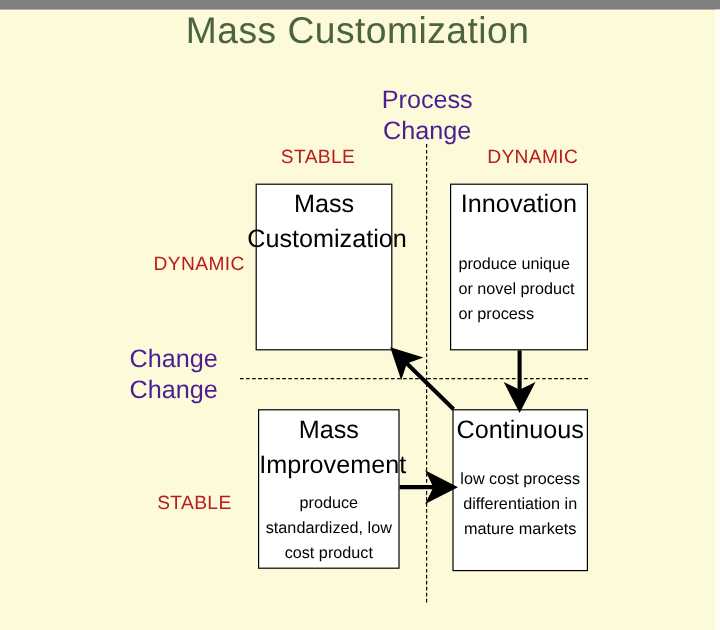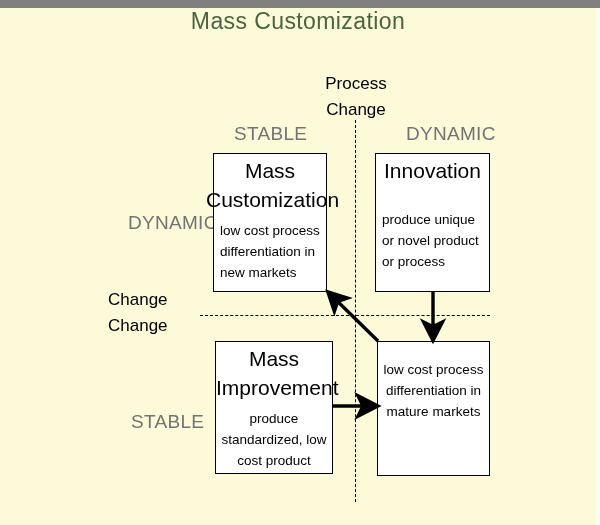--- a/index.html
+++ b/index.html
@@ -35,21 +35,21 @@
     width: 4px;
     height: 517px;
     background: #FEFEF2;
   }
   #title {
     position: absolute;
     left: 0;
     top: 8px;
     width: 596px;
     text-align: center;
-    font-size: 23px;
+    font-size: 31px;
     color: #4B6342;
     letter-spacing: 0.4px;
     white-space: nowrap;
   }
 
   
   .vline {
     position: absolute;
     left: 355px;
     top: 120px;
@@ -62,41 +62,41 @@
     left: 200px;
     top: 315px;
     width: 290px;
     height: 0;
     border-top: 1px dashed #000;
   }
 
   
   .axis-title {
     position: absolute;
-    font-size: 17px;
-    color: #000000;
+    font-size: 21px;
+    color: #4c1d95;
     line-height: 26px;
     white-space: nowrap;
   }
   #process-change {
     left: 306px;
     top: 71px;
     width: 100px;
     text-align: center;
   }
   #product-change {
     left: 108px;
     top: 287px;
     width: 110px;
     text-align: left;
   }
   .axis-end {
     position: absolute;
-    font-size: 19px;
-    color: #737373;
+    font-size: 16px;
+    color: #b91c1c;
     white-space: nowrap;
     letter-spacing: 0.3px;
   }
   #lbl-stable-top { left: 234px; top: 123px; }
   #lbl-dynamic-top { left: 406px; top: 123px; }
   #lbl-dynamic-left { left: 128px; top: 212px; }
   #lbl-stable-left { left: 131px; top: 411px; }
 
   
   .qbox {
@@ -183,35 +183,35 @@
   </div>
 
   <div class="axis-end" id="lbl-stable-top">STABLE</div>
   <div class="axis-end" id="lbl-dynamic-top">DYNAMIC</div>
   <div class="axis-end" id="lbl-dynamic-left">DYNAMIC</div>
   <div class="axis-end" id="lbl-stable-left">STABLE</div>
 
   <div class="qbox" id="box-mc">
     <div class="qhead wide">Mass</div>
     <div class="qhead wide">Customization</div>
-    <div class="qbody">low cost process differentiation in new markets</div>
   </div>
 
   <div class="qbox" id="box-inn">
     <div class="qhead">Innovation</div>
     <div class="qbody" style="margin-top:26px">produce unique or novel product or process</div>
   </div>
 
   <div class="qbox" id="box-mp">
     <div class="qhead">Mass</div>
     <div class="qhead">Improvement</div>
     <div class="qbody tight">produce standardized, low cost product</div>
   </div>
 
   <div class="qbox" id="box-ci">
+    <div class="qhead wide">Continuous</div>
     <div class="qbody tight" style="margin-top:17px">low cost process differentiation in mature markets</div>
   </div>
 
   <svg id="arrows" viewBox="0 0 600 525">
     <defs>
       <marker id="ah" markerWidth="9" markerHeight="9" refX="5.2" refY="4.5" orient="auto" markerUnits="strokeWidth">
         <path d="M0,0.6 L7.6,4.5 L0,8.4 L1.9,4.5 Z" fill="#000"></path>
       </marker>
     </defs>
 

